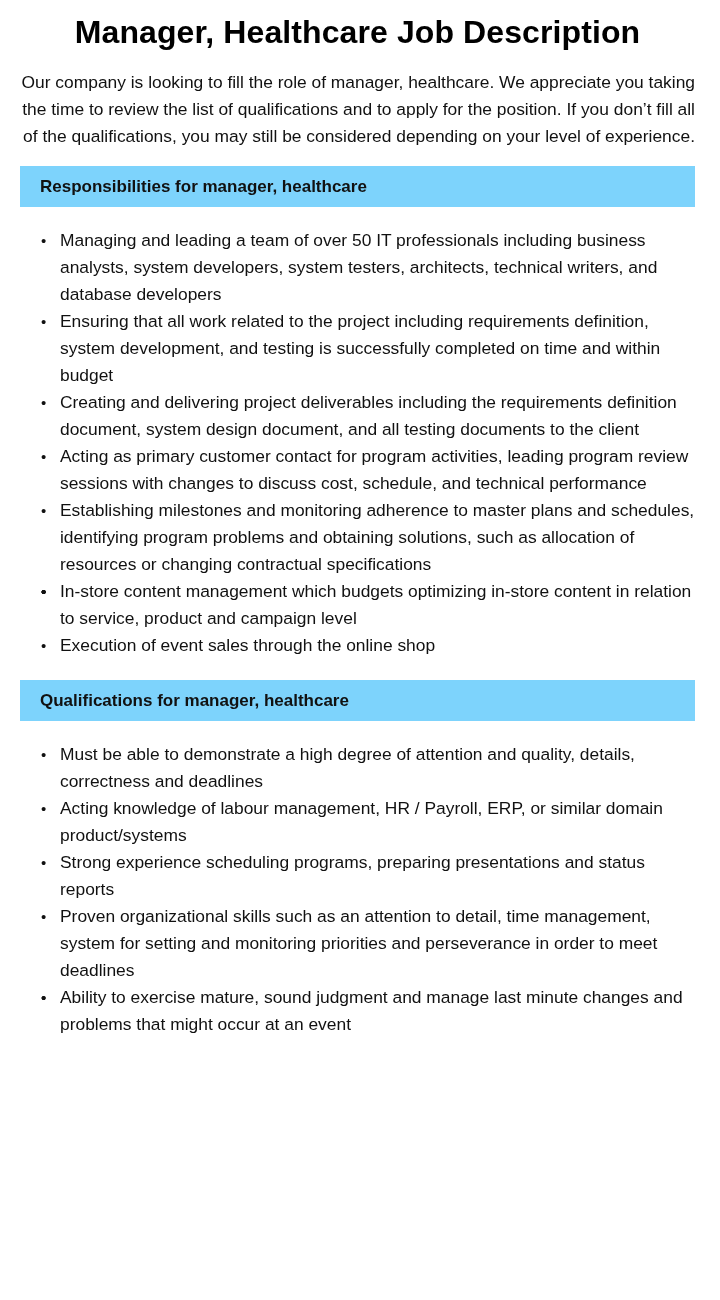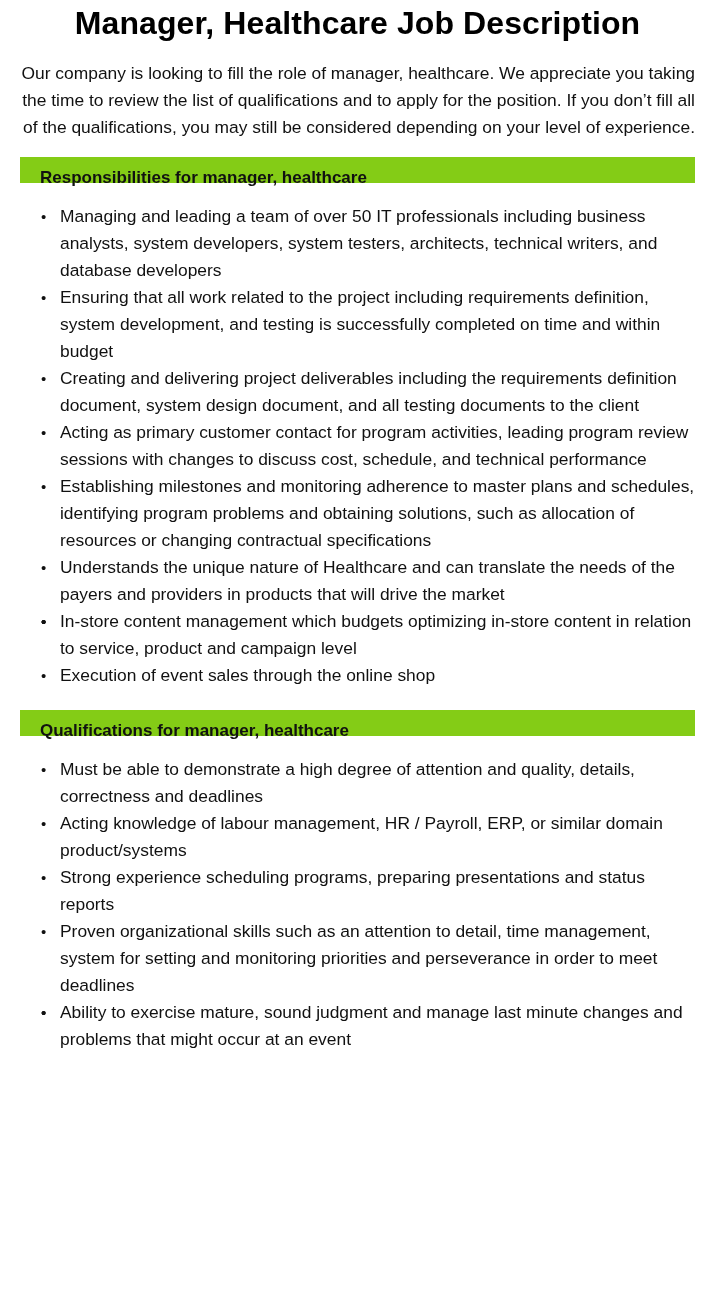--- a/index.html
+++ b/index.html
@@ -12,40 +12,40 @@
       height: 1300px;
       overflow: hidden;
       font-family: "Liberation Sans", "DejaVu Sans", sans-serif;
       color: #111111;
     }
     .page {
       padding: 0 25px 0 20px;
     }
     .title {
       margin: 0;
-      padding-top: 1px;
+      padding-top: 10px;
       height: 44px;
       font-size: 32px;
       font-weight: 700;
       text-align: center;
       line-height: 44px;
       letter-spacing: 0.1px;
       color: #000;
     }
     .intro {
       margin: 15px 0 14px 0;
       font-size: 17.4px;
       line-height: 27px;
       color: #111;
       text-align: right;
     }
     .section-header {
       margin-top: 16px;
-      background: #84cc16;
-      height: 26px;
+      background: #7dd3fc;
+      height: 41px;
       line-height: 41px;
       padding-left: 20px;
       font-size: 17px;
       font-weight: 700;
       color: #111;
       box-sizing: border-box;
       width: 675px;
     }
     ul.items {
       list-style: none;
@@ -77,21 +77,21 @@
   <p class="intro">Our company is looking to fill the role of manager, healthcare. We appreciate you taking the time to review the list of qualifications and to apply for the position. If you don’t fill all of the qualifications, you may still be considered depending on your level of experience.</p>
 
   <section>
     <div class="section-header">Responsibilities for manager, healthcare</div>
     <ul class="items">
       <li><span class="bullet">•</span><span>Managing and leading a team of over 50 IT professionals including business analysts, system developers, system testers, architects, technical writers, and database developers</span></li>
       <li><span class="bullet">•</span><span>Ensuring that all work related to the project including requirements definition, system development, and testing is successfully completed on time and within budget</span></li>
       <li><span class="bullet">•</span><span>Creating and delivering project deliverables including the requirements definition document, system design document, and all testing documents to the client</span></li>
       <li><span class="bullet">•</span><span>Acting as primary customer contact for program activities, leading program review sessions with changes to discuss cost, schedule, and technical performance</span></li>
       <li><span class="bullet">•</span><span>Establishing milestones and monitoring adherence to master plans and schedules, identifying program problems and obtaining solutions, such as allocation of resources or changing contractual specifications</span></li>
-      <li><span class="bullet">•</span><span>Understands the unique nature of Healthcare and can translate the needs of the payers and providers in products that will drive the market</span></li>
+      <li><span class="bullet">•</span></li>
       <li><span class="bullet">•</span></li>
       <li><span class="bullet">•</span></li>
       <li><span class="bullet">•</span><span>In-store content management which budgets optimizing in-store content in relation to service, product and campaign level</span></li>
       <li><span class="bullet">•</span><span>Execution of event sales through the online shop</span></li>
     </ul>
   </section>
 
   <div class="section-gap"></div>
 
   <section>

